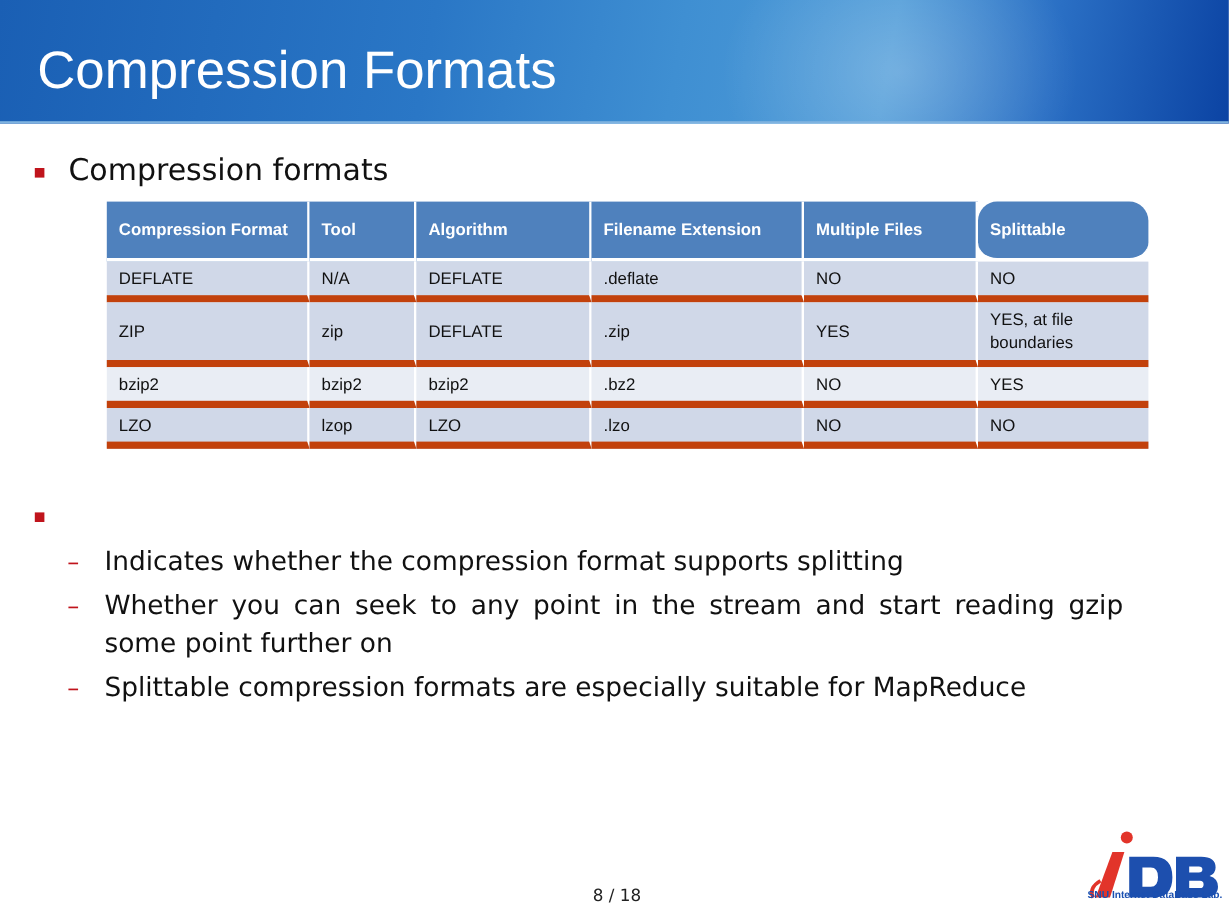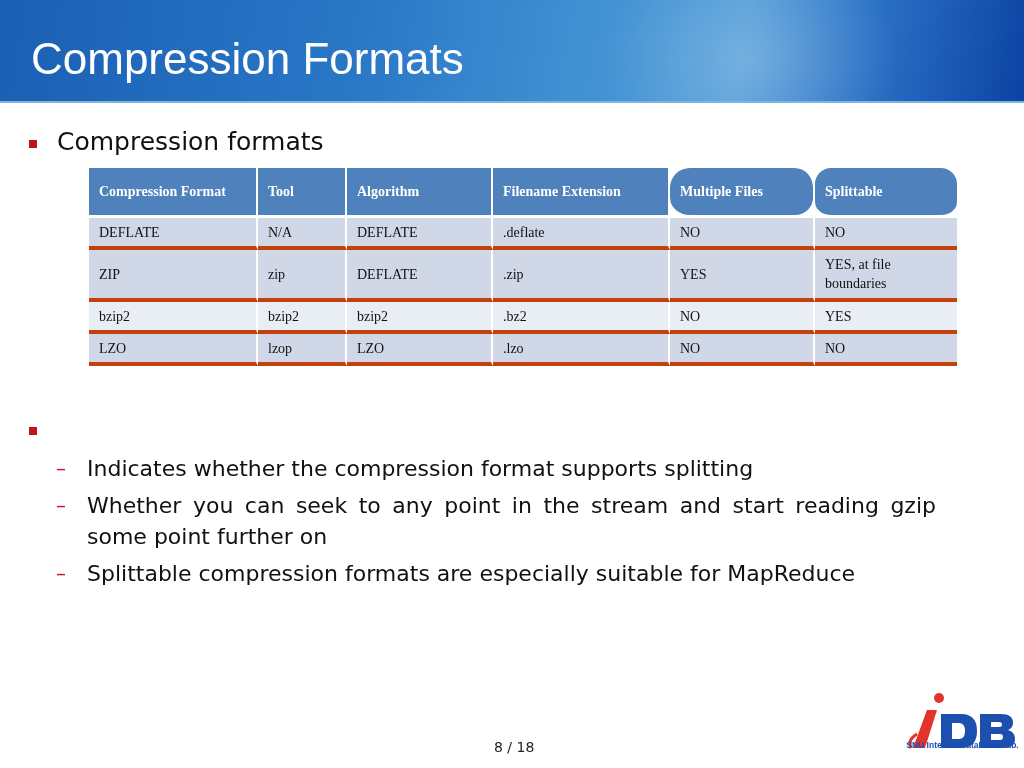--- a/index.html
+++ b/index.html
@@ -38,26 +38,26 @@
       position: absolute; display: flex; align-items: flex-start;
       font-size: 22px; color: #111; line-height: 31px;
     }
     .dash {
       color: #c0141c; width: 31px; flex: none; font-size: 20px;
     }
     .sub-text { text-align: justify; }
     table {
       position: absolute; left: 72px; top: 168px;
       border-collapse: separate; border-spacing: 0;
-      font-family: Liberation Serif, serif;
+      font-family: Liberation Sans, sans-serif;
       font-size: 14px;
       padding-left: 17px;
     }
     th, td {
-      border-right: 2px solid #ffffff; border-bottom: 4px solid #c2410c;
+      border-right: 2px solid #ffffff; border-bottom: 6px solid #c2410c;
       padding: 0 10px; text-align: left; vertical-align: middle;
     }
     th:last-child, td:last-child { border-right: none; }
     th {
       background: #4f81bd; color: #ffffff; font-weight: bold; font-size: 14px;
       height: 47px; line-height: 19px; border-bottom: 3px solid #ffffff;
     }
     tr.odd td { background: #d0d8e8; }
     tr.even td { background: #e9edf4; }
     td { height: 28px; line-height: 19px; color: #111; }
@@ -87,21 +87,21 @@
   <span>Compression formats</span>
 </div>
 
 <table>
   <thead>
     <tr>
       <th style="width:147px;">Compression Format</th>
       <th style="width:67px;">Tool</th>
       <th style="width:124px;">Algorithm</th>
       <th style="width:155px;">Filename Extension</th>
-      <th style="width:123px;border-radius:20px;">Multiple Files</th>
+      <th style="width:123px;">Multiple Files</th>
       <th style="width:122px;border-radius:16px;">Splittable</th>
     </tr>
   </thead>
   <tbody>
     <tr class="odd">
       <td>DEFLATE</td>
       <td>N/A</td>
       <td>DEFLATE</td>
       <td>.deflate</td>
       <td>NO</td>

